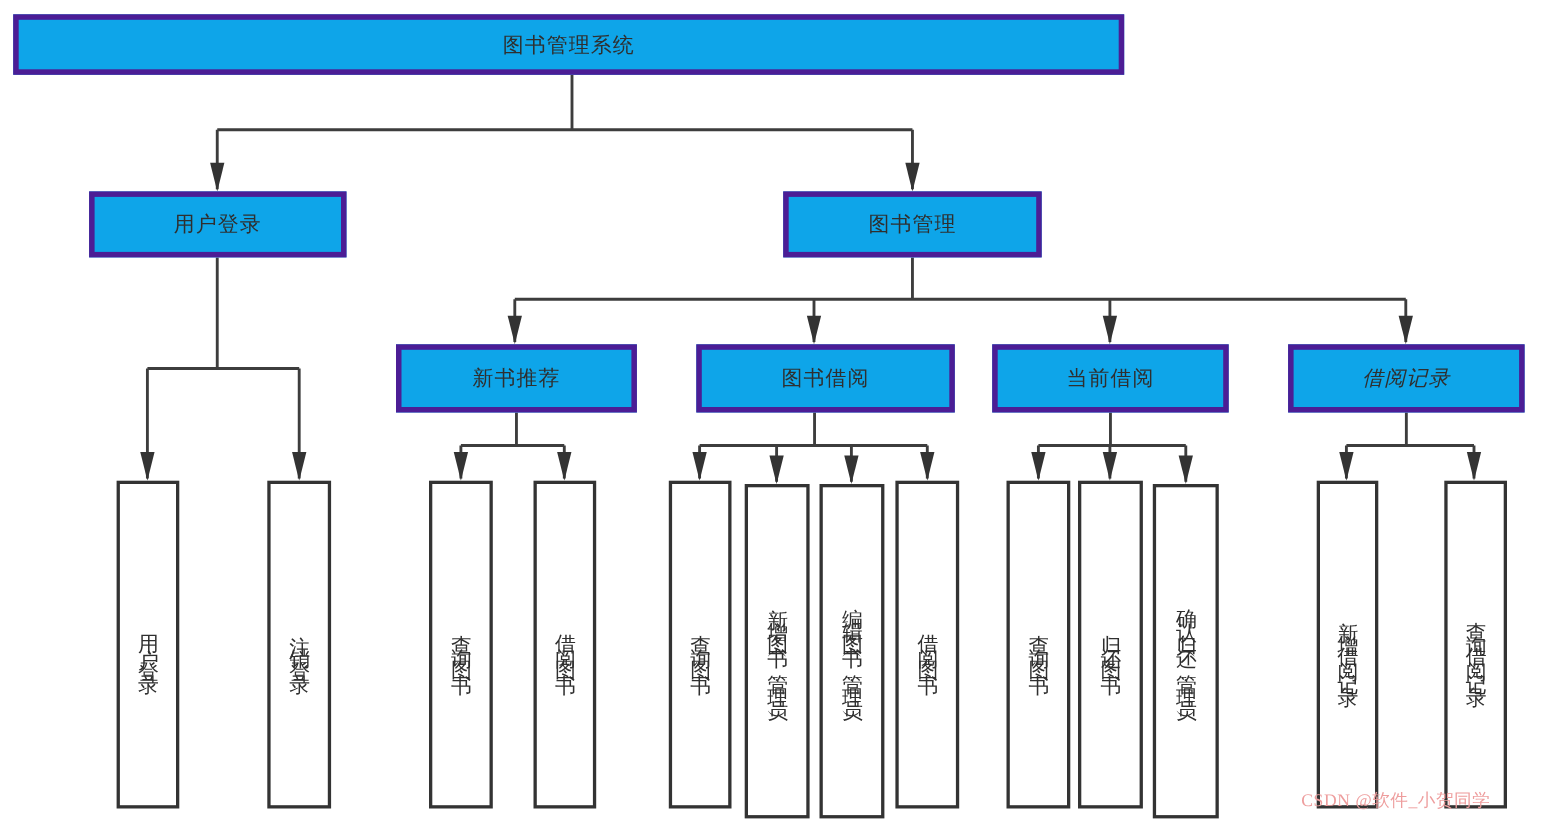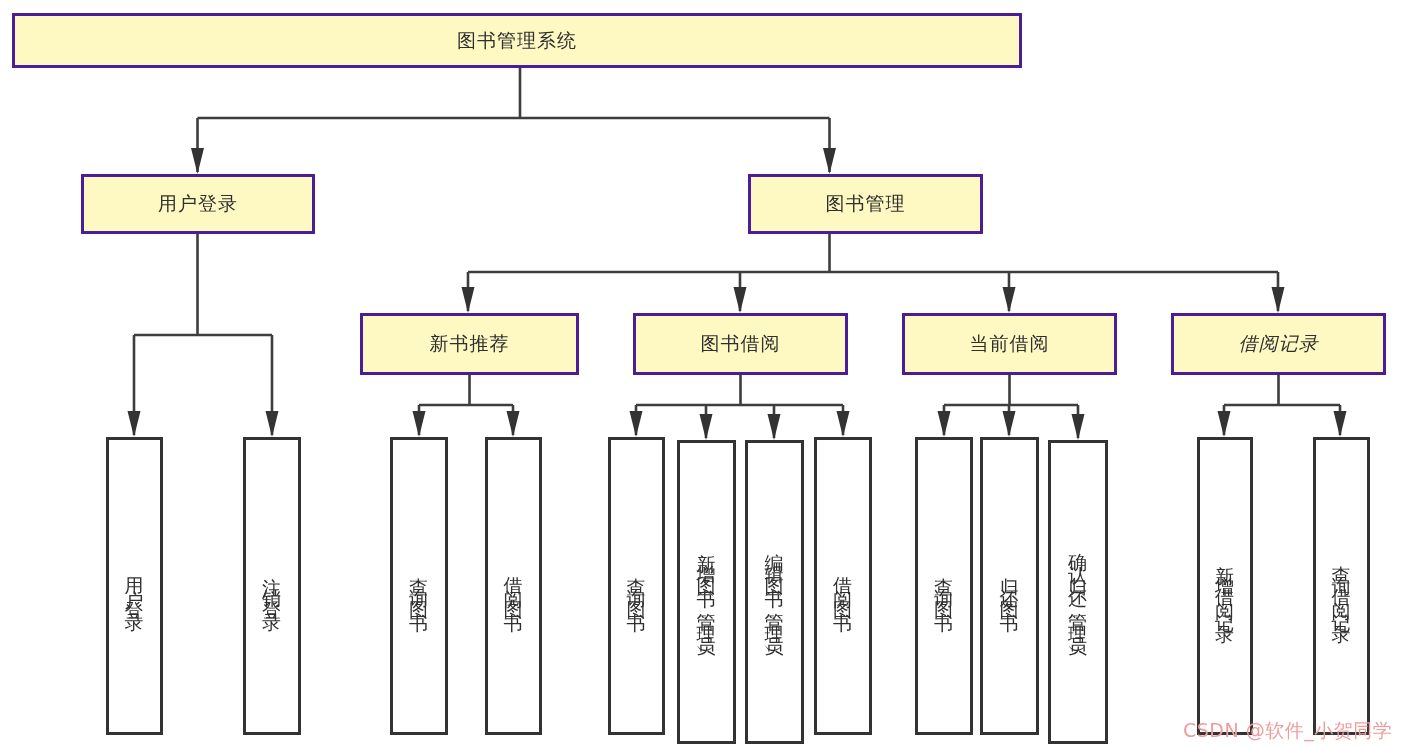--- a/index.html
+++ b/index.html
@@ -21,22 +21,22 @@
     stroke-width: 2.6;
     fill: none;
   }
   #connector-svg polygon {
     fill: #333333;
     stroke: none;
   }
   .hbox {
     position: absolute;
     box-sizing: border-box;
-    border: 3px solid #4c1d95;
-    background: #fef9c3;
+    border: 5px solid #4c1d95;
+    background: #0ea5e9;
     display: flex;
     align-items: center;
     justify-content: center;
     font-size: 19px;
     color: #2f2f2f;
     letter-spacing: 1px;
   }
   .vbox {
     position: absolute;
     box-sizing: border-box;
@@ -52,24 +52,25 @@
     font-size: 19px;
     letter-spacing: 12px;
     line-height: 1;
     color: #2f2f2f;
     white-space: nowrap;
   }
   #watermark {
     position: absolute;
     left: 1183px;
     top: 718px;
-    font-size: 19px;
+    font-size: 16px;
     letter-spacing: 0.5px;
     color: #ee9d9d;
     white-space: nowrap;
+    font-family: Liberation Serif, serif;
   }
 </style>
 </head>
 <body>
 
 <div id="canvas">
 
   <svg id="connector-svg" viewBox="0 0 1405 747" xmlns="http://www.w3.org/2000/svg">
 
     <path d="M520 68 V118 M197.5 118 H829.5 M197.5 118 V172 M829.5 118 V172"></path>
@@ -107,28 +108,28 @@
     <polygon points="1333.5,411 1346.5,411 1340,437"></polygon>
   </svg>
 
   <div class="hbox" style="left:12px; top:13px; width:1010px; height:55px;">
     <span>图书管理系统</span>
   </div>
 
   <div class="hbox" style="left:81px; top:174px; width:234px; height:60px;">
     <span>用户登录</span>
   </div>
-  <div class="hbox" style="left:748px; top:174px; width:235px; height:60px;">
+  <div class="hbox" style="left:712px; top:174px; width:235px; height:60px;">
     <span>图书管理</span>
   </div>
 
   <div class="hbox" style="left:360px; top:313px; width:219px; height:62px;">
     <span>新书推荐</span>
   </div>
-  <div class="hbox" style="left:633px; top:313px; width:215px; height:62px;">
+  <div class="hbox" style="left:633px; top:313px; width:235px; height:62px;">
     <span>图书借阅</span>
   </div>
   <div class="hbox" style="left:902px; top:313px; width:215px; height:62px;font-family:Liberation Mono, monospace;">
     <span>当前借阅</span>
   </div>
   <div class="hbox" style="left:1171px; top:313px; width:215px; height:62px;font-style:italic;">
     <span>借阅记录</span>
   </div>
 
   <div class="vbox" style="left:106px; top:437px; width:57px; height:298px;">

